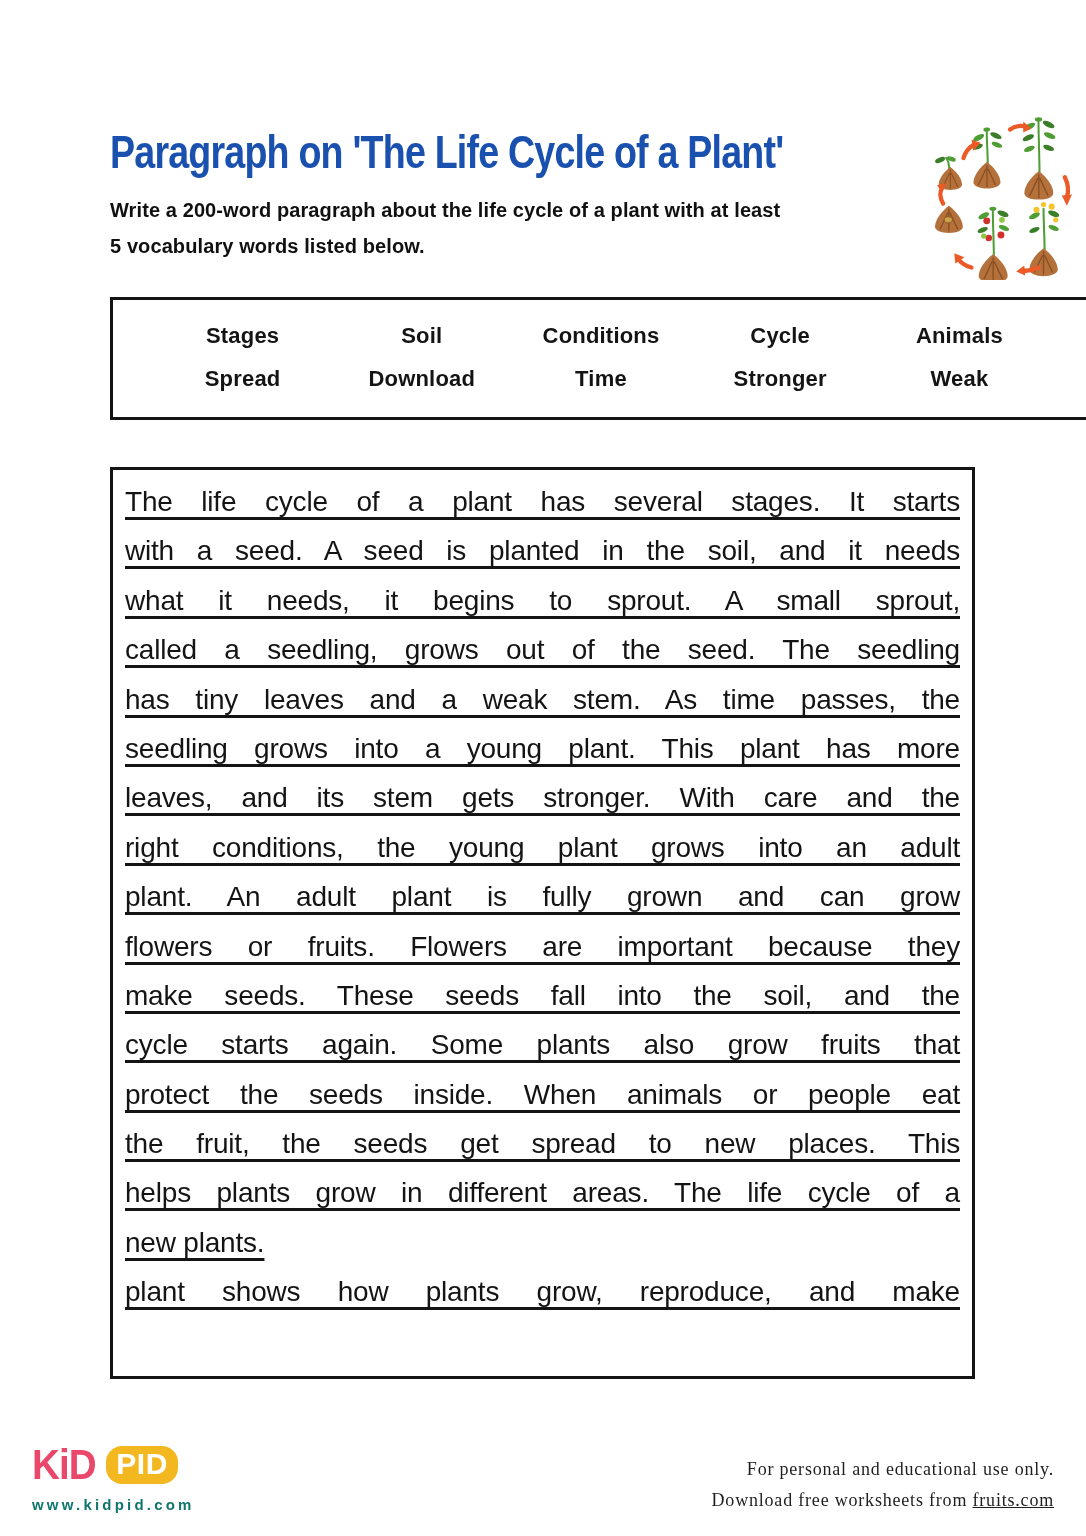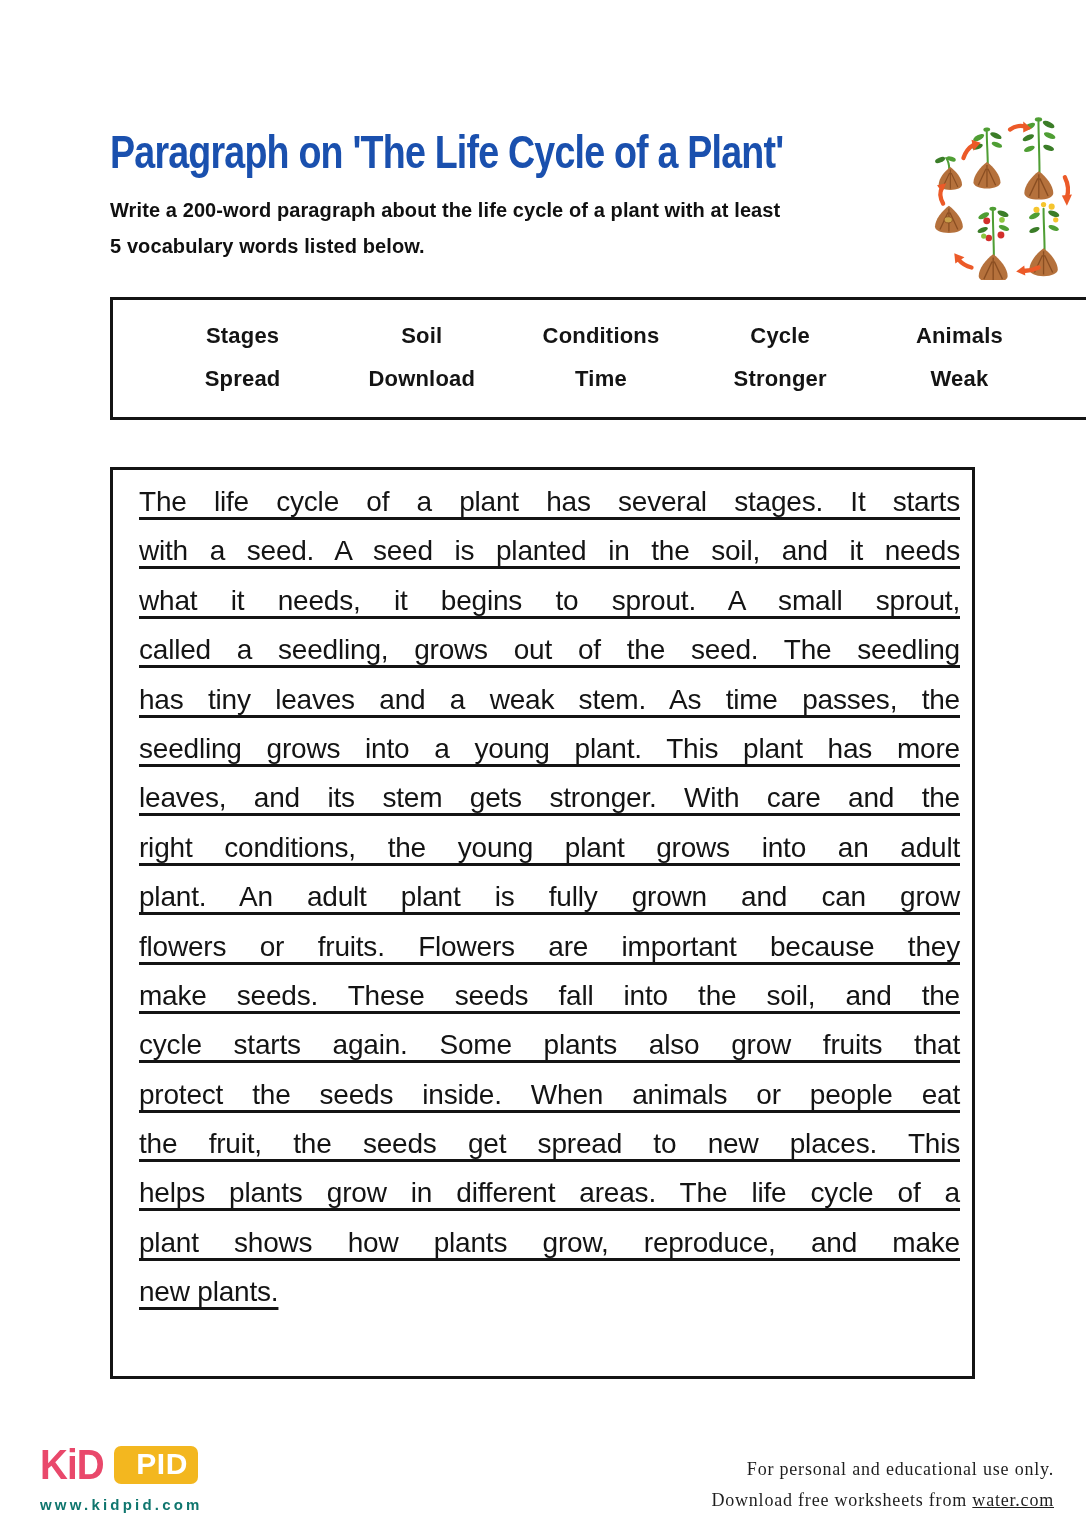--- a/index.html
+++ b/index.html
@@ -77,62 +77,62 @@
   }
 
   
   .para-box {
     position: absolute;
     left: 110px;
     top: 467px;
     width: 865px;
     height: 912px;
     border: 3px solid #141414;
-    padding: 7px 12px 0 26px;
+    padding: 7px 12px 0 12px;
   }
   .pline {
     font-size: 28px;
     line-height: 49.4px;
     height: 49.4px;
     letter-spacing: -0.2px;
     text-align: justify;
     text-align-last: justify;
     text-decoration: underline;
     text-decoration-thickness: 2.5px;
     text-underline-offset: 6px;
     text-decoration-skip-ink: none;
     white-space: nowrap;
     overflow: visible;
   }
   .pline.last { text-align-last: left; }
 
   
   .footer-logo {
     position: absolute;
-    left: 40px;
+    left: 32px;
     top: 1441px;
     width: 220px;
   }
   .logo-row { display: flex; align-items: center; gap: 5px; }
   .logo-kid {
     font-size: 42px;
     font-weight: bold;
     letter-spacing: -1px;
     color: #e9486b;
     transform: scaleX(0.92);
     transform-origin: left center;
   }
   .logo-pid {
     background: #f3b71f;
     color: #ffffff;
     font-size: 30px;
     font-weight: bold;
     letter-spacing: 0.5px;
-    border-radius: 7px;
-    padding: 3px 10px 5px 22px;
+    border-radius: 16px;
+    padding: 3px 10px 5px 10px;
     line-height: 1;
   }
   .logo-url {
     margin-top: 7px;
     font-size: 15px;
     font-weight: bold;
     letter-spacing: 3.2px;
     color: #0f766e;
     text-decoration: none;
     display: inline-block;
@@ -273,30 +273,30 @@
     <div class="pline">seedling grows into a young plant. This plant has more</div>
     <div class="pline">leaves, and its stem gets stronger. With care and the</div>
     <div class="pline">right conditions, the young plant grows into an adult</div>
     <div class="pline">plant. An adult plant is fully grown and can grow</div>
     <div class="pline">flowers or fruits. Flowers are important because they</div>
     <div class="pline">make seeds. These seeds fall into the soil, and the</div>
     <div class="pline">cycle starts again. Some plants also grow fruits that</div>
     <div class="pline">protect the seeds inside. When animals or people eat</div>
     <div class="pline">the fruit, the seeds get spread to new places. This</div>
     <div class="pline">helps plants grow in different areas. The life cycle of a</div>
+    <div class="pline last">new plants.</div>
     <div class="pline">plant shows how plants grow, reproduce, and make</div>
-    <div class="pline last">new plants.</div>
   </div>
 
   <div class="footer-logo">
     <div class="logo-row">
       <span class="logo-kid">KiD</span>
       <span class="logo-pid">PID</span>
     </div>
     <a href="#" class="logo-url">www.kidpid.com</a>
   </div>
 
   <div class="footer-note">
     <div>For personal and educational use only.</div>
-    <div><span>Download free worksheets from </span><a href="#">water.com</a></div>
+    <div><span>Download free worksheets from </span><a href="#">fruits.com</a></div>
   </div>
 
 </div>
 
 </body></html>

